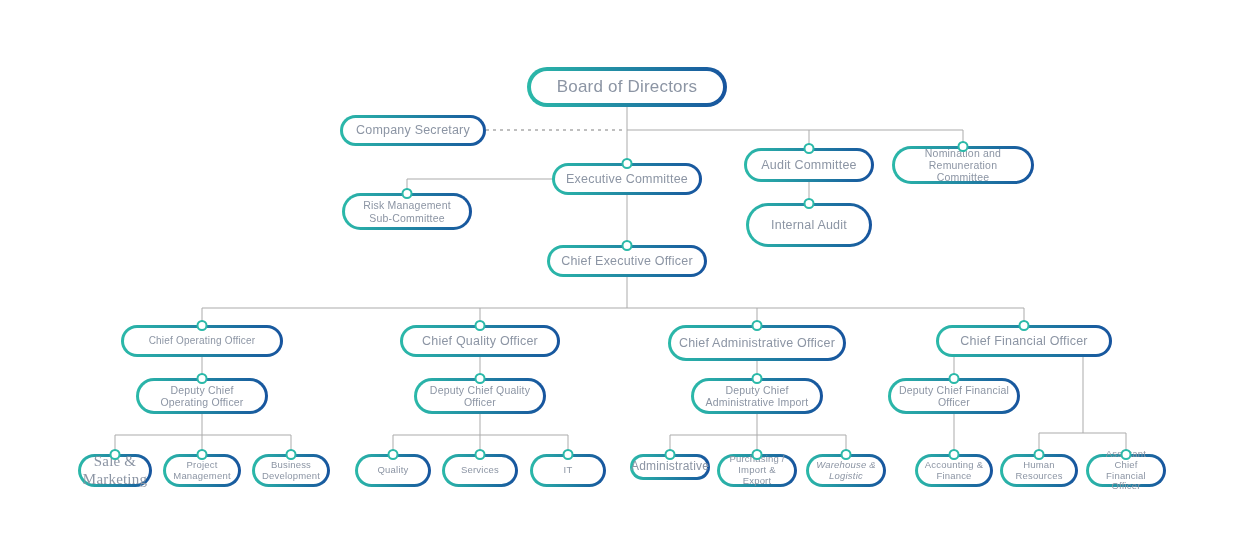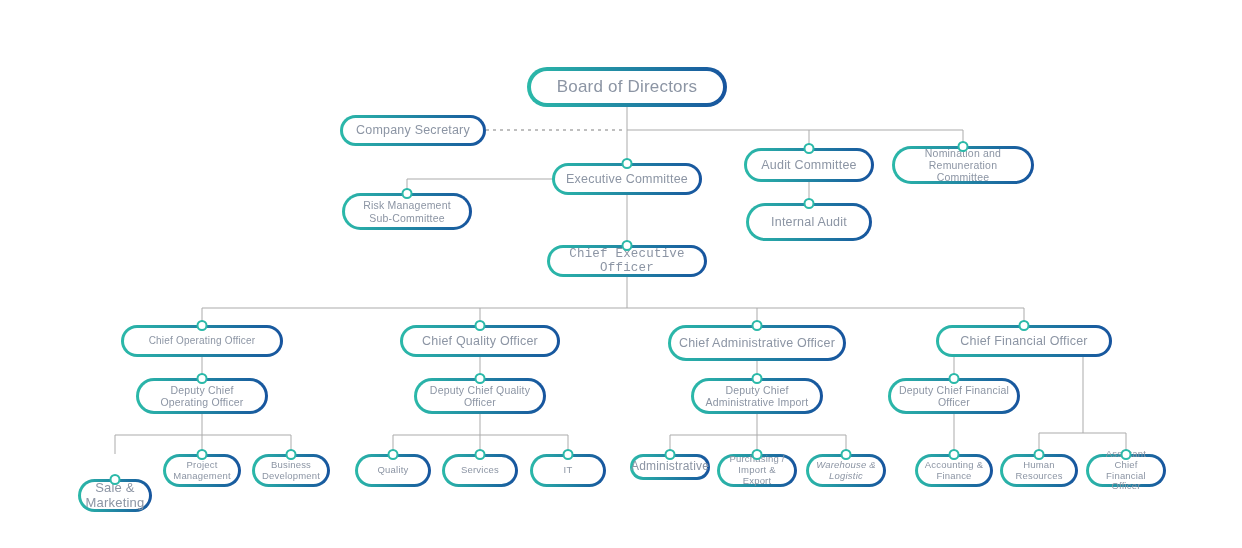--- a/index.html
+++ b/index.html
@@ -41,31 +41,31 @@
     border:2px solid var(--teal);
     border-radius:50%;
   }
   
   #n0{left:527px;top:67px;width:200px;height:40px;font-size:17px;border-width:4px;}
   #n1{left:340px;top:115px;width:146px;height:31px;font-size:12.5px;}
   #n2{left:552px;top:163px;width:150px;height:32px;font-size:12.5px;}
   #n3{left:744px;top:148px;width:130px;height:34px;font-size:12.5px;}
   #n4{left:892px;top:146px;width:142px;height:38px;font-size:10.5px;}
   #n5{left:342px;top:193px;width:130px;height:37px;font-size:10.5px;}
-  #n6{left:746px;top:203px;width:126px;height:38px;font-size:12.5px;}
-  #n7{left:547px;top:245px;width:160px;height:32px;font-size:12.5px;font-family:Liberation Mono, monospace;}
+  #n6{left:746px;top:203px;width:126px;height:44px;font-size:12.5px;}
+  #n7{left:547px;top:245px;width:160px;height:32px;font-size:12.5px;}
   #n8{left:121px;top:325px;width:162px;height:32px;font-size:10px;}
   #n9{left:400px;top:325px;width:160px;height:32px;font-size:12.5px;}
   #n10{left:668px;top:325px;width:178px;height:36px;font-size:12.5px;}
   #n11{left:936px;top:325px;width:176px;height:32px;font-size:12.5px;}
   #n12{left:136px;top:378px;width:132px;height:36px;font-size:10.5px;}
   #n13{left:414px;top:378px;width:132px;height:36px;font-size:10.5px;}
   #n14{left:691px;top:378px;width:132px;height:36px;font-size:10.5px;}
   #n15{left:888px;top:378px;width:132px;height:36px;font-size:10.5px;}
-  #n16{left:78px;top:479px;width:74px;height:33px;font-size:13px;}
+  #n16{left:78px;top:454px;width:74px;height:33px;font-size:15px;font-family:Liberation Serif, serif;}
   #n17{left:163px;top:454px;width:78px;height:33px;font-size:9.5px;}
   #n18{left:252px;top:454px;width:78px;height:33px;font-size:9.5px;}
   #n19{left:355px;top:454px;width:76px;height:33px;font-size:9.5px;}
   #n20{left:442px;top:454px;width:76px;height:33px;font-size:9.5px;}
   #n21{left:530px;top:454px;width:76px;height:33px;font-size:9.5px;}
   #n22{left:630px;top:454px;width:80px;height:26px;font-size:12px;}
   #n23{left:717px;top:454px;width:80px;height:33px;font-size:9.5px;}
   #n24{left:806px;top:454px;width:80px;height:33px;font-size:9.5px;font-style:italic;}
   #n25{left:915px;top:454px;width:78px;height:33px;font-size:9.5px;}
   #n26{left:1000px;top:454px;width:78px;height:33px;font-size:9.5px;}

